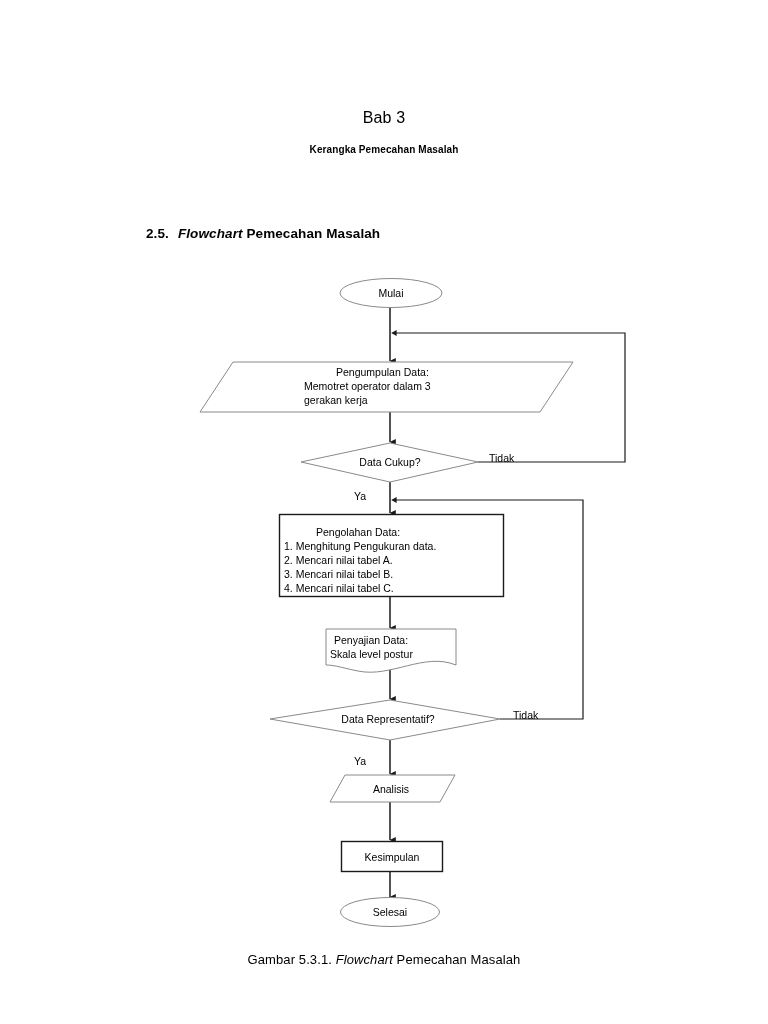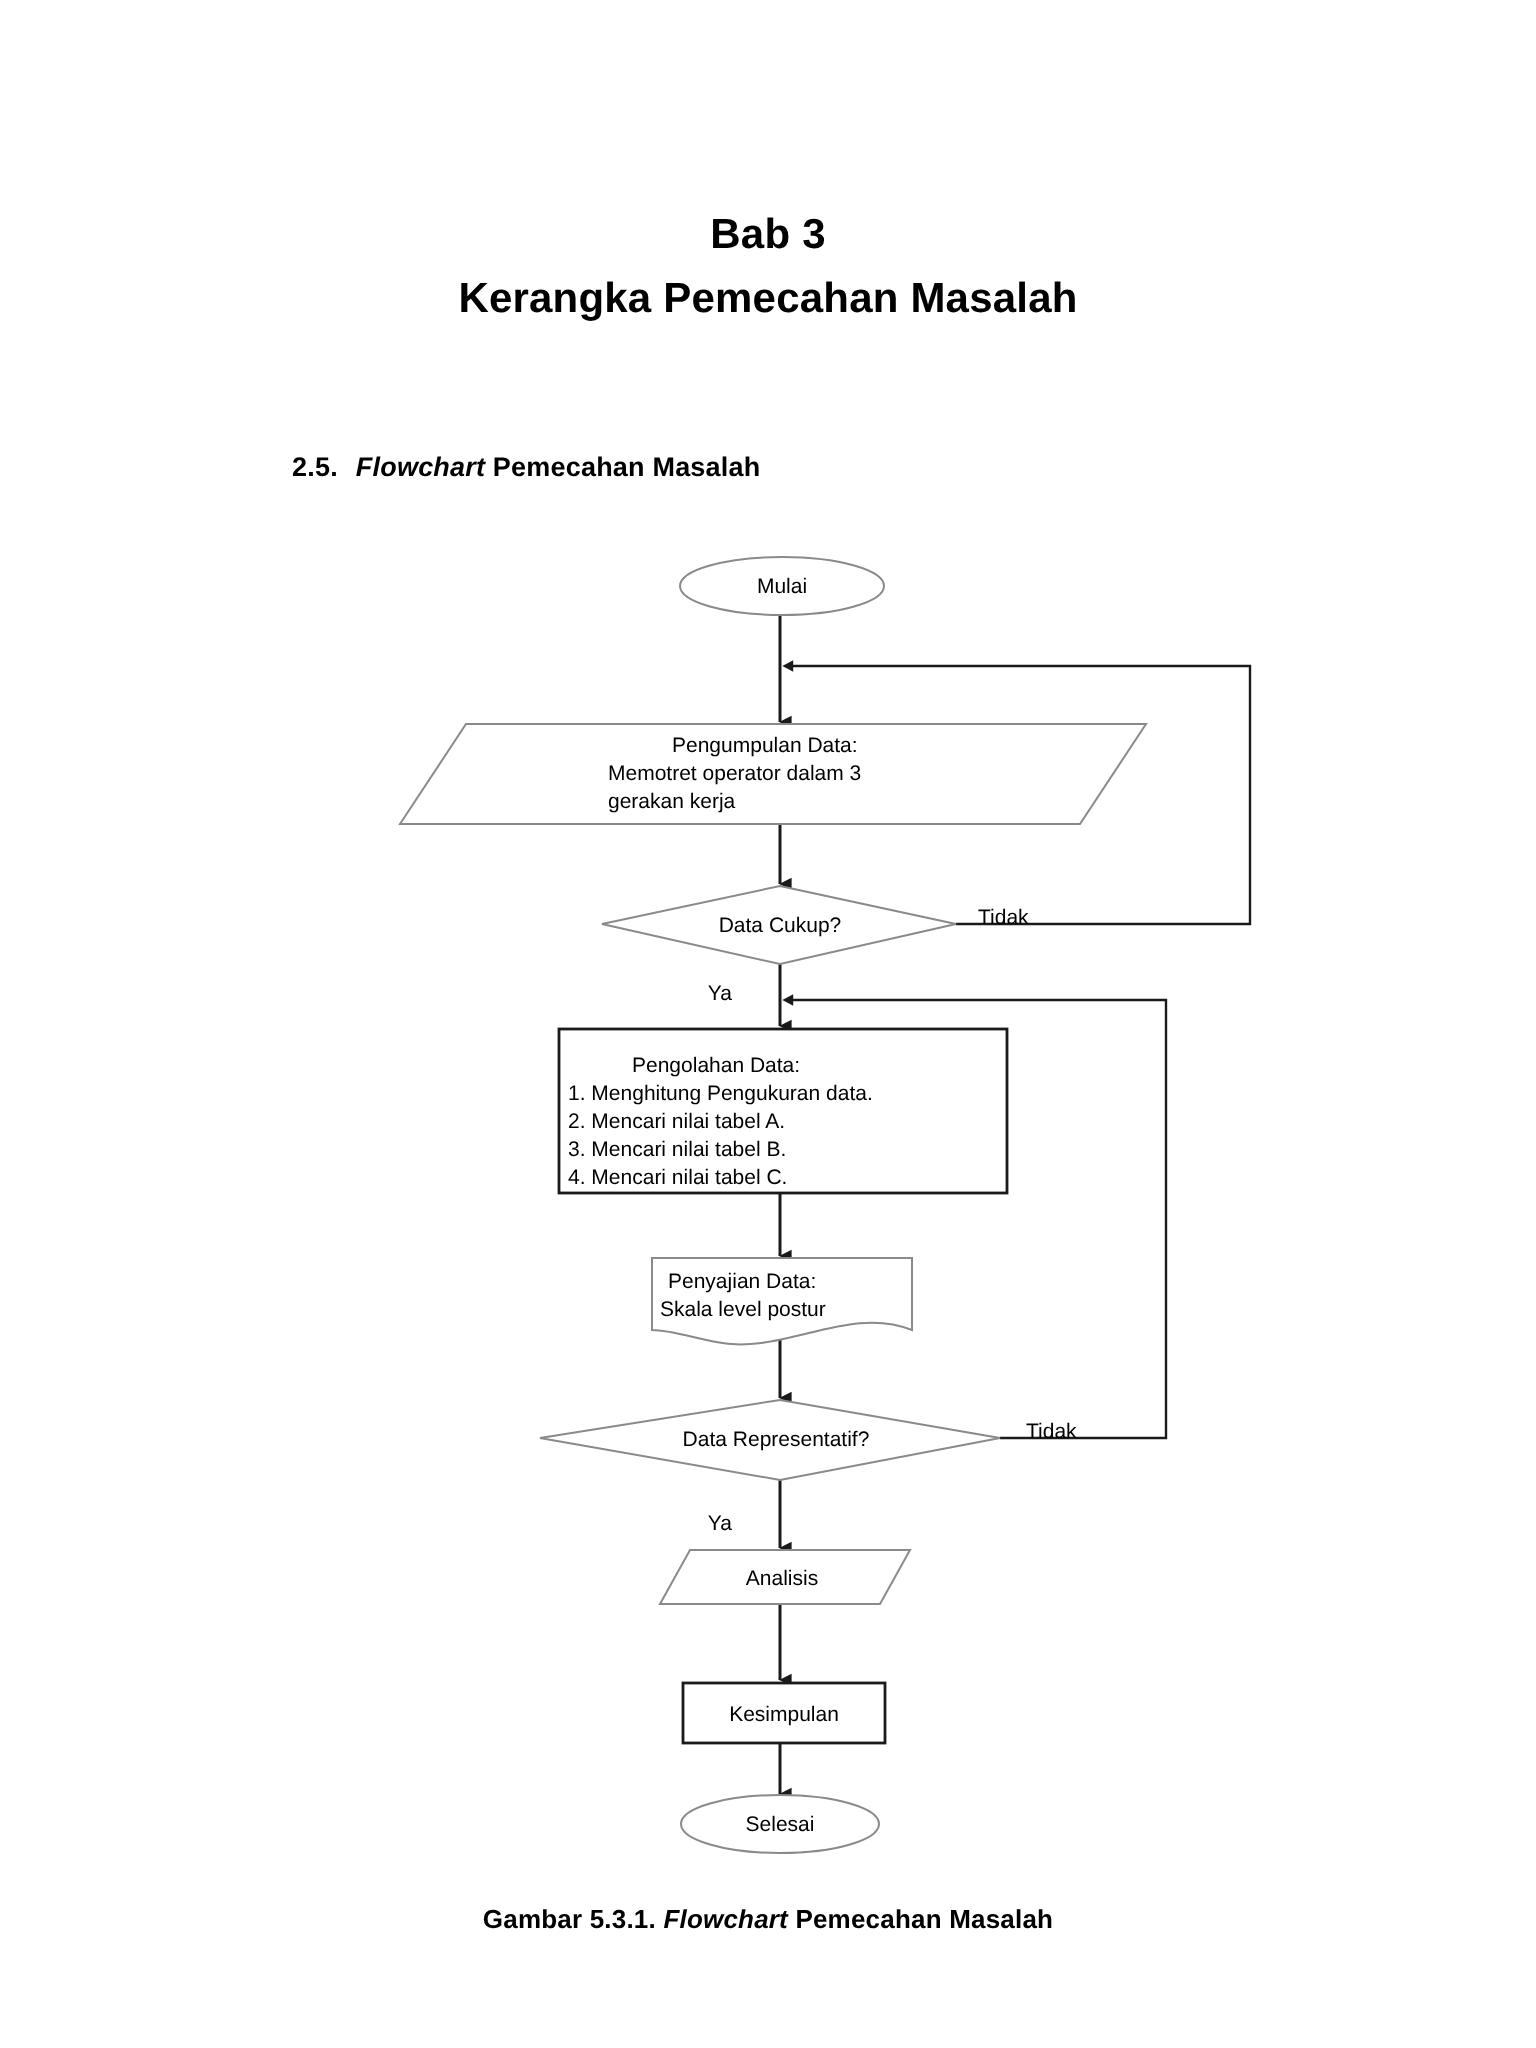--- a/index.html
+++ b/index.html
@@ -23,27 +23,27 @@
     background: #ffffff;
   }
   .doc-title-block {
     position: absolute;
     left: 0;
     top: 108px;
     width: 768px;
     text-align: center;
   }
   .doc-title-line1 {
-    font-size: 21px;
-    font-weight: bold;
+    font-size: 16px;
+    font-weight: normal;
     letter-spacing: 0.1px;
     line-height: 20px;
   }
   .doc-title-line2 {
-    font-size: 21px;
+    font-size: 10px;
     font-weight: bold;
     letter-spacing: 0.1px;
     line-height: 20px;
     margin-top: 12px;
   }
   .section-heading {
     position: absolute;
     left: 146px;
     top: 226px;
     font-size: 13.5px;
@@ -59,21 +59,20 @@
     font-style: italic;
   }
   .figure-caption {
     position: absolute;
     left: 0;
     top: 952px;
     width: 768px;
     text-align: center;
     font-size: 13px;
     letter-spacing: 0.1px;
-    font-weight: bold;
   }
   .figure-caption .ital {
     font-style: italic;
   }
   .flow-svg {
     position: absolute;
     left: 0;
     top: 0;
     width: 768px;
     height: 1024px;

